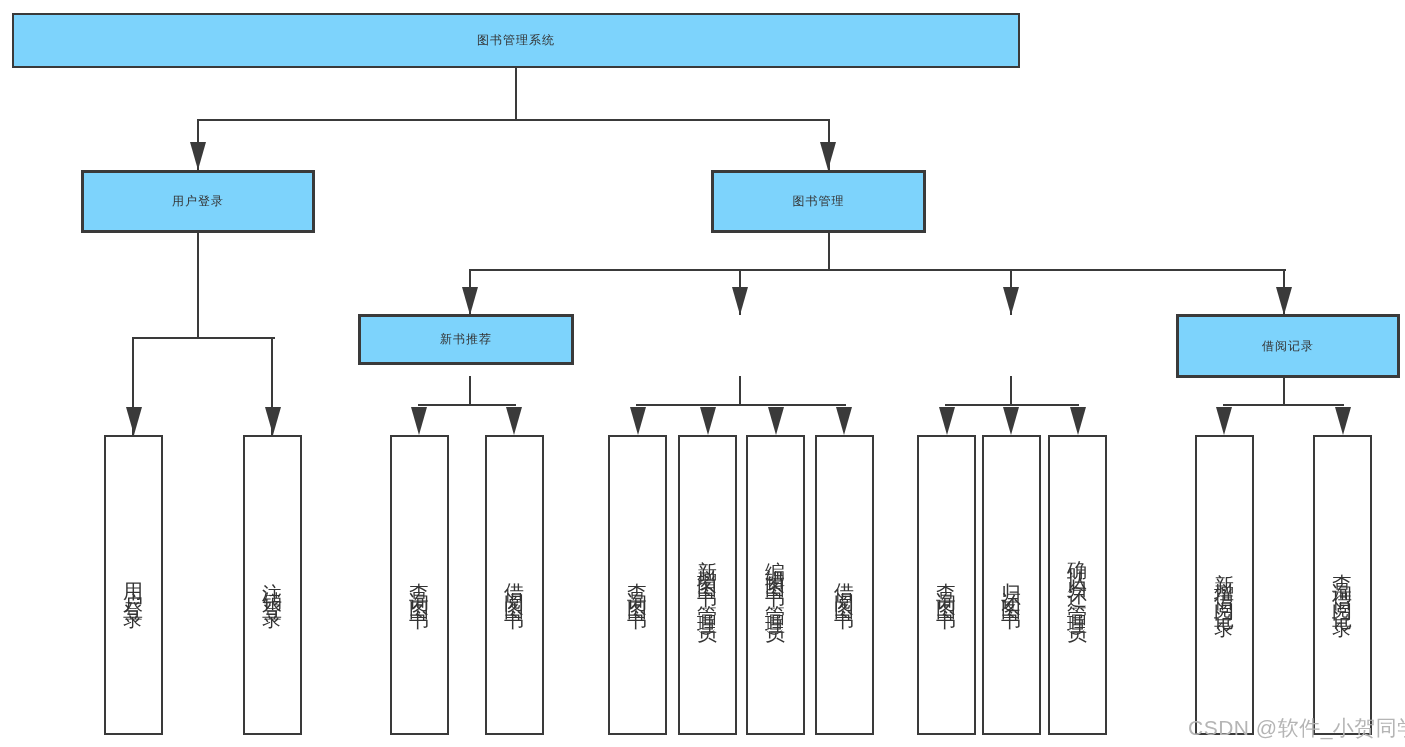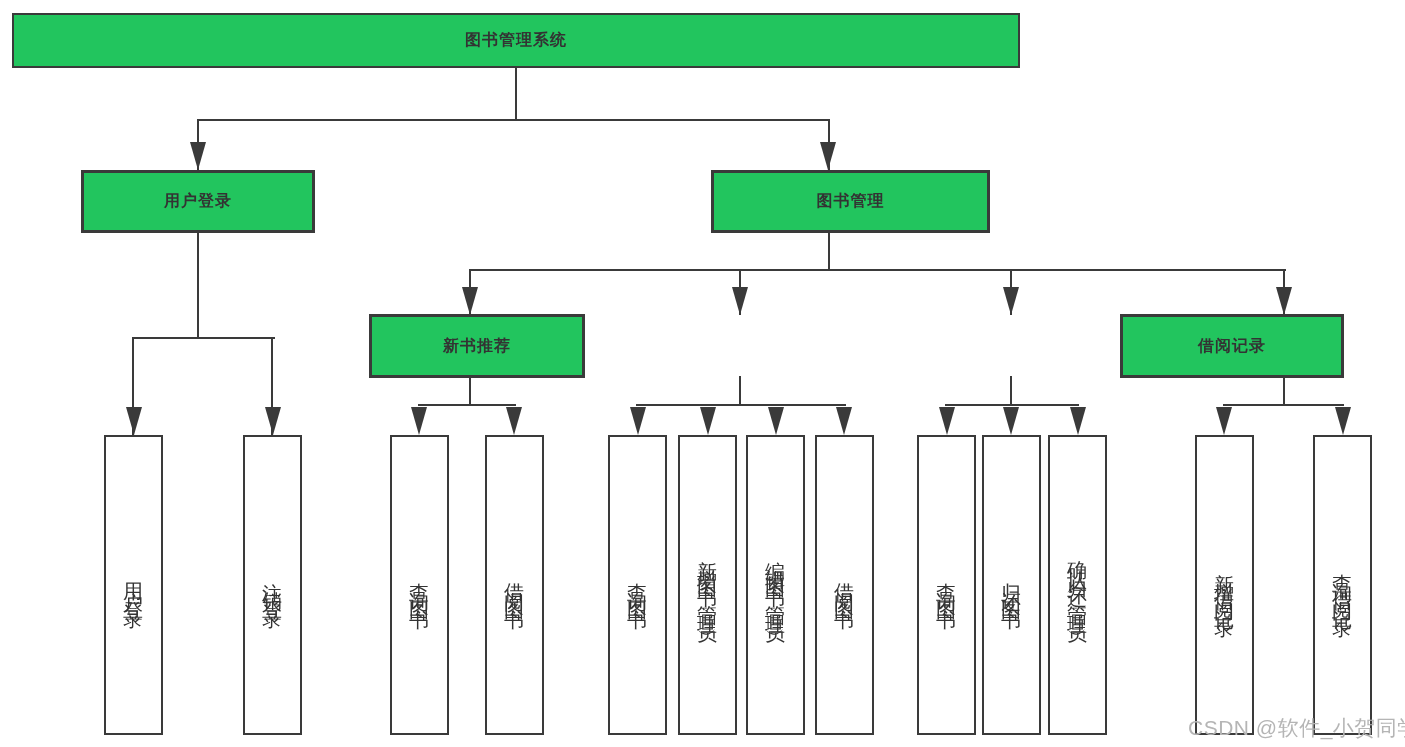--- a/index.html
+++ b/index.html
@@ -19,24 +19,24 @@
   }
   
   .hl{position:absolute;height:2px;background:var(--line);}
   .vl{position:absolute;width:2px;background:var(--line);}
   
   .ar{position:absolute;width:0;height:0;
       border-left:8px solid transparent;
       border-right:8px solid transparent;
       border-top:28px solid var(--line);}
   
-  .box{position:absolute;box-sizing:border-box;background:#22c55e;
+  .box{position:absolute;box-sizing:border-box;background:#7dd3fc;
        border:2px solid var(--line);
        display:flex;align-items:center;justify-content:center;
-       font-size:16px;letter-spacing:1px;white-space:nowrap;font-weight:bold;}
+       font-size:12px;letter-spacing:1px;white-space:nowrap;}
   .box.mid{border-width:3px;}
   
   .vbox{position:absolute;box-sizing:border-box;background:#fff;
         border:2px solid var(--line);
         width:59px;height:300px;top:435px;
         writing-mode:vertical-rl;
         display:flex;align-items:center;justify-content:center;
         font-size:20px;letter-spacing:9px;line-height:1;}
   .watermark{position:absolute;color:var(--wm);font-size:21px;
              letter-spacing:0.5px;white-space:nowrap;}
@@ -89,24 +89,24 @@
   <div class="ar" style="left:836px;top:407px;"></div>
   <div class="ar" style="left:939px;top:407px;"></div>
   <div class="ar" style="left:1003px;top:407px;"></div>
   <div class="ar" style="left:1070px;top:407px;"></div>
   <div class="ar" style="left:1216px;top:407px;"></div>
   <div class="ar" style="left:1335px;top:407px;"></div>
 
   <div class="box" style="left:12px;top:13px;width:1008px;height:55px;">图书管理系统</div>
 
   <div class="box mid" style="left:81px;top:170px;width:234px;height:63px;">用户登录</div>
-  <div class="box mid" style="left:711px;top:170px;width:279px;height:63px;">图书管理</div>
+  <div class="box mid" style="left:711px;top:170px;width:215px;height:63px;">图书管理</div>
 
-  <div class="box mid" style="left:369px;top:314px;width:216px;height:64px;">新书推荐</div>
-  <div class="box mid" style="left:1120px;top:314px;width:224px;height:64px;">借阅记录</div>
+  <div class="box mid" style="left:358px;top:314px;width:216px;height:51px;">新书推荐</div>
+  <div class="box mid" style="left:1176px;top:314px;width:224px;height:64px;">借阅记录</div>
 
   <div class="vbox" style="left:104px;">用户登录</div>
   <div class="vbox" style="left:243px;">注销登录</div>
 
   <div class="vbox" style="left:390px;">查询图书</div>
   <div class="vbox" style="left:485px;">借阅图书</div>
 
   <div class="vbox" style="left:608px;">查询图书</div>
   <div class="vbox" style="left:678px;">新增图书（管理员）</div>
   <div class="vbox" style="left:746px;">编辑图书（管理员）</div>

